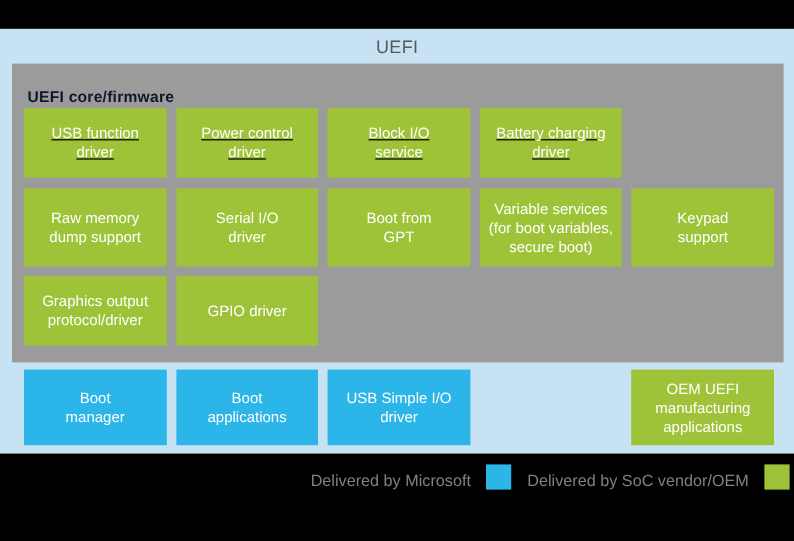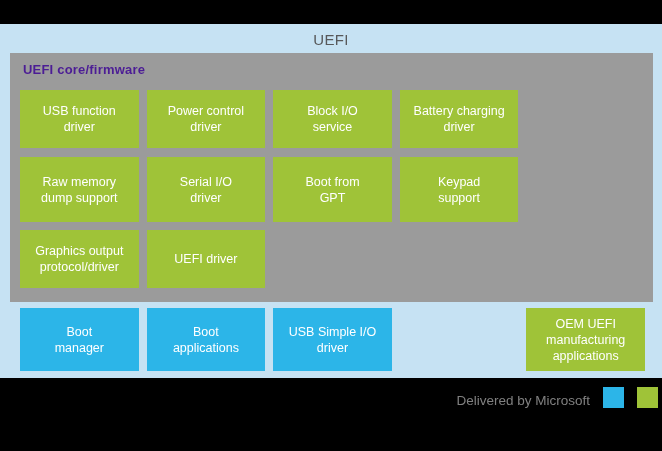--- a/index.html
+++ b/index.html
@@ -20,25 +20,25 @@
     position:absolute; left:0; top:7px; width:100%;
     text-align:center; color:#57585a; font-size:15px; letter-spacing:.3px;
   }
 
   
   .core {
     position:absolute; left:10px; top:29px; width:643px; height:249px;
     background:var(--core-gray,#9b9b9b);
   }
   .core-label {
-    position:absolute; left:13px; top:9px;
-    color:#4c1d95; font-size:13px; font-weight:700; letter-spacing:.2px;
+    position:absolute; left:13px; top:20px;
+    color:#0f172a; font-size:13px; font-weight:700; letter-spacing:.2px;
   }
   .grid-row { position:absolute; left:10px; display:flex; gap:8px; }
-  .r1 { top:37px; }
+  .r1 { top:37px;text-decoration:underline; }
   .r2 { top:104px;align-items:center; }
   .r3 { top:177px; }
   .cell {
     flex:0 0 118.6px; width:118.6px;
     display:flex; align-items:center; justify-content:center;
     text-align:center; color:#fff;
     font-size:12.5px; line-height:1.28; white-space:pre-line;
     background:var(--oem-green,#9fc338);
     padding:0 2px; box-sizing:border-box;
   }
@@ -91,41 +91,45 @@
 driver</div>
       </div>
 
       <div class="grid-row r2">
         <div class="cell">Raw memory
 dump support</div>
         <div class="cell">Serial I/O
 driver</div>
         <div class="cell">Boot from
 GPT</div>
+        <div class="cell">Variable services
+(for boot variables,
+secure boot)</div>
         <div class="cell">Keypad
 support</div>
       </div>
 
       <div class="grid-row r3">
         <div class="cell">Graphics output
 protocol/driver</div>
-        <div class="cell">UEFI driver</div>
+        <div class="cell">GPIO driver</div>
       </div>
     </div>
 
     <div class="bottom-box blue-box b1">Boot
 manager</div>
     <div class="bottom-box blue-box b2">Boot
 applications</div>
     <div class="bottom-box blue-box b3">USB Simple I/O
 driver</div>
     <div class="bottom-box green-box b-oem">OEM UEFI
 manufacturing
 applications</div>
   </div>
 
   <div class="legend">
     <span class="legend-label">Delivered by Microsoft</span>
     <span class="swatch" style="background: rgb(44, 181, 232);"></span>
+    <span class="legend-label">Delivered by SoC vendor/OEM</span>
     <span class="swatch" style="background: rgb(159, 195, 56);"></span>
   </div>
 
 </div>
 
 </body></html>

